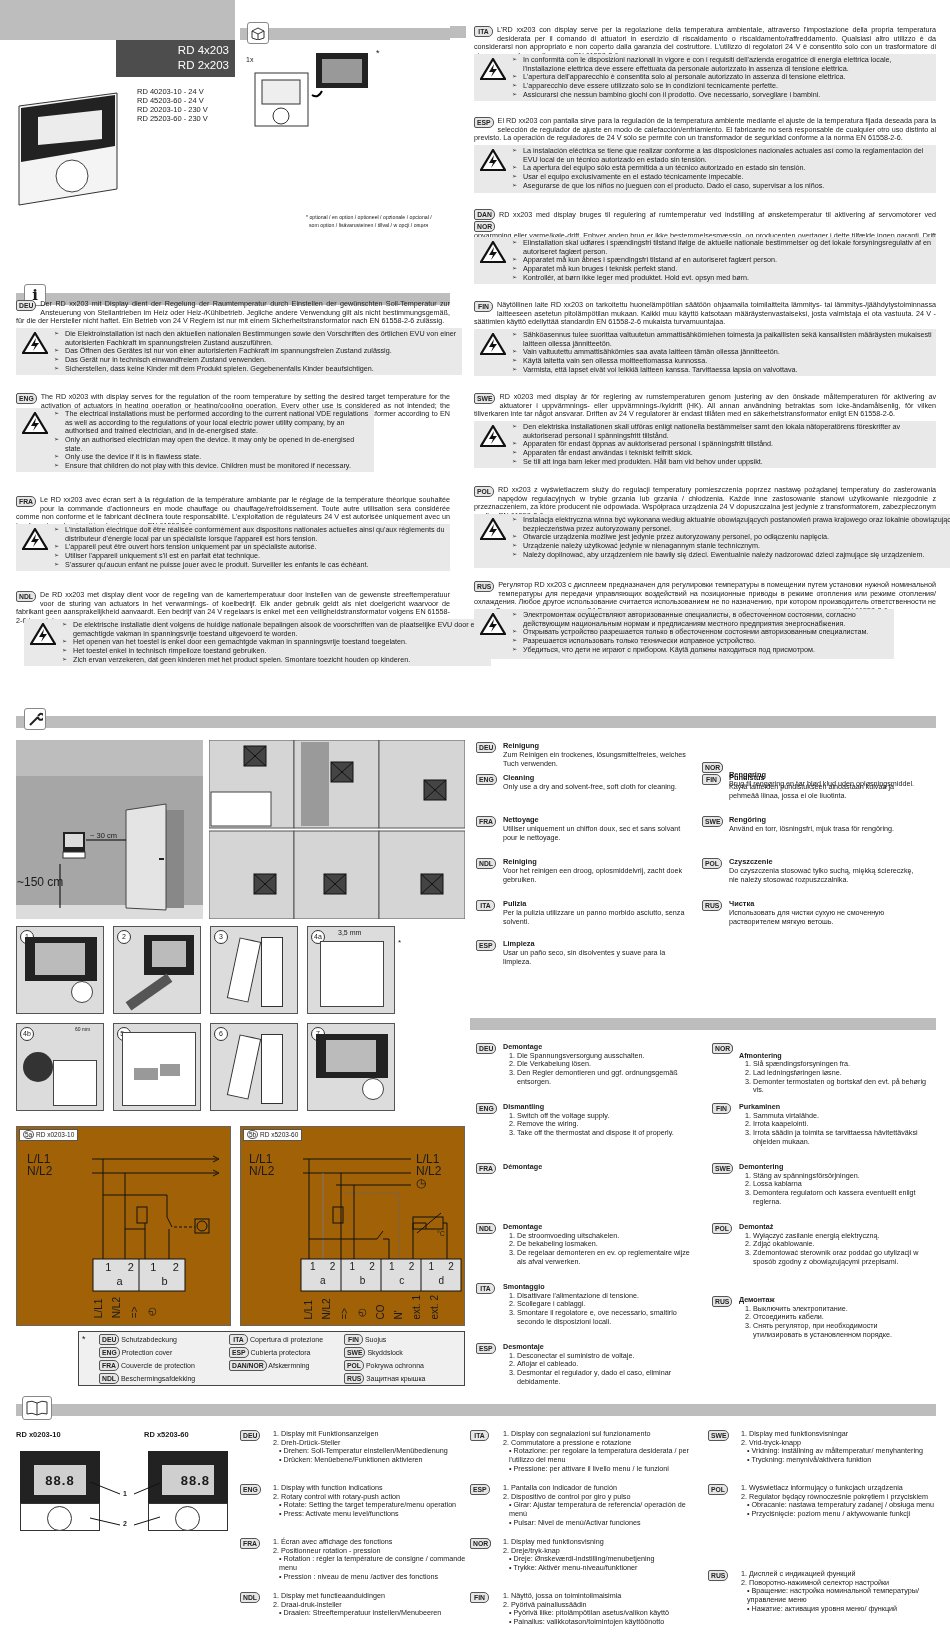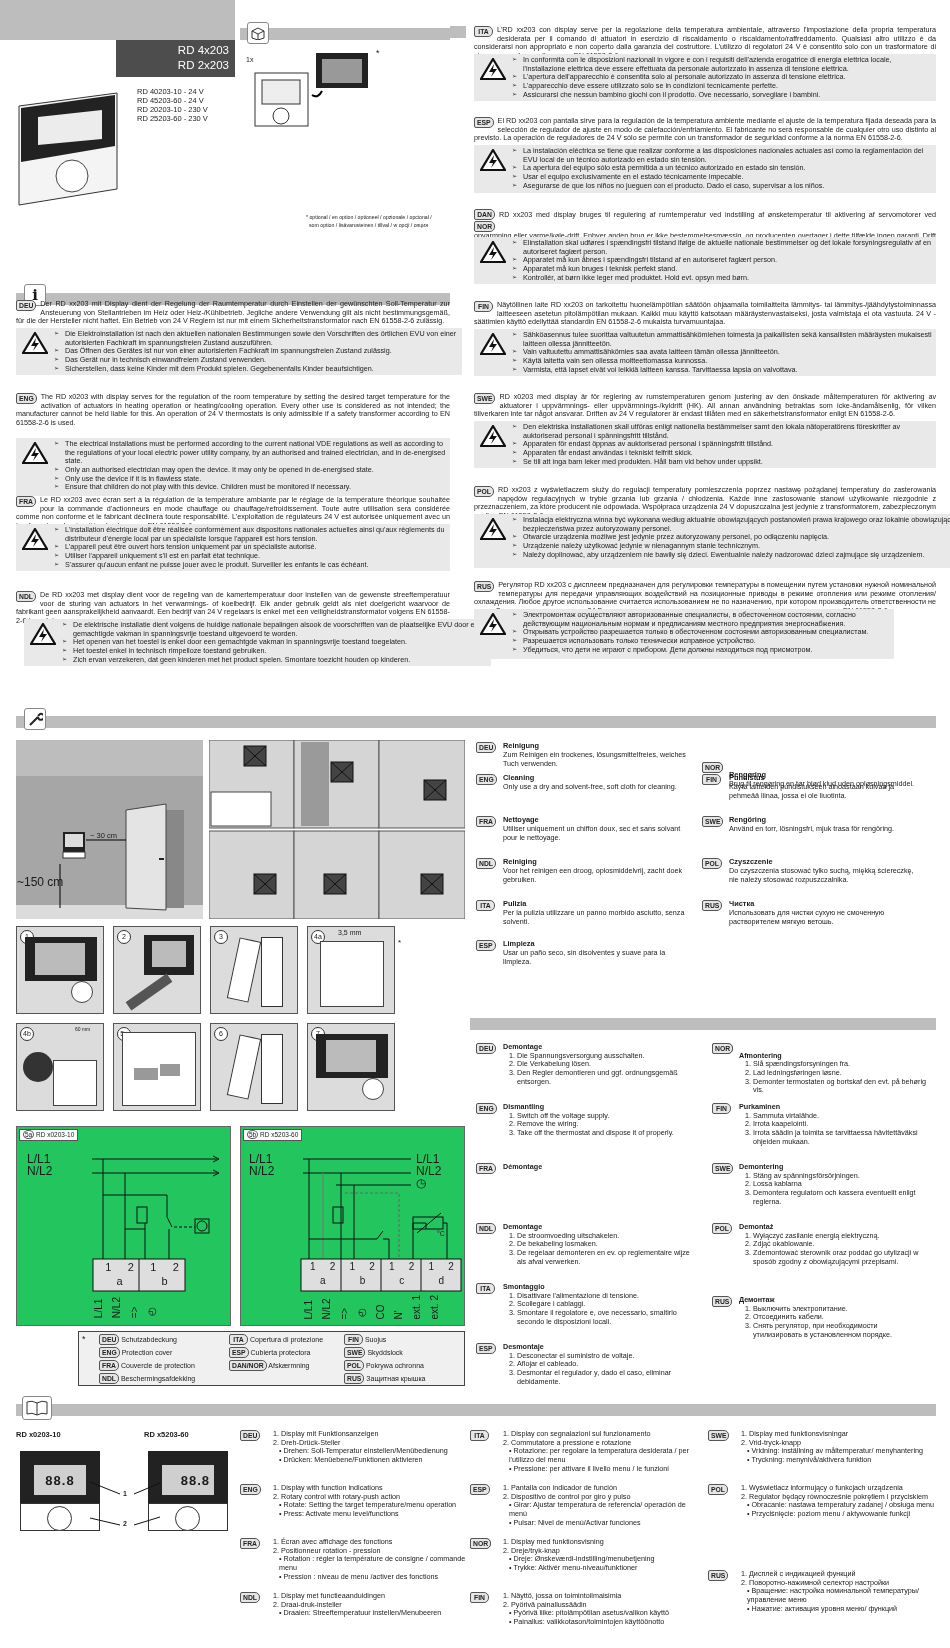--- a/index.html
+++ b/index.html
@@ -19,21 +19,21 @@
 .clean-item{position:absolute;width:215px}
 .clean-item .lang{position:absolute;left:0;top:0}
 .clean-item .body{margin-left:27px}
 .clean-item b{font-size:7.4px}
 ol{padding-left:14px}
 .dm-item{position:absolute;width:215px}
 .dm-item .lang{position:absolute;left:0;top:0}
 .dm-item .body{margin-left:27px}
 .num{position:absolute;width:14px;height:14px;border:1px solid #333;border-radius:50%;background:#fff;font-size:7px;display:flex;align-items:center;justify-content:center;left:3px;top:3px}
 .step{position:absolute;border:1px solid #555;background:#dcdcdc;width:88px;height:88px}
-.wire{position:absolute;border:1px solid #666;background:#22c55e}
+.wire{position:absolute;border:1px solid #666;background:#a16207}
 .legend{position:absolute;border:1px solid #444;background:#f0f0f0}
 .op-item{position:absolute;width:230px}
 .op-item .lang,.op-item .langstack{position:absolute;left:0;top:0}
 .op-item .body{margin-left:27px}
 .sub{padding-left:12px}
 </style>
 </head>
 <body>
 
 <div class="abs" style="left:0;top:0;width:235px;height:40px;background:#bdbdbd"></div>
@@ -89,21 +89,21 @@
       <path d="M14 6 L9 14 L13 14 L11 19 L17 11 L13 11 Z" fill="#111"></path>
     </svg>
     <ul>
       <li>Die Elektroinstallation ist nach den aktuellen nationalen Bestimmungen sowie den Vorschriften des örtlichen EVU von einer autorisierten Fachkraft im spannungsfreien Zustand auszuführen.</li>
       <li>Das Öffnen des Gerätes ist nur von einer autorisierten Fachkraft im spannungsfreien Zustand zulässig.</li>
       <li>Das Gerät nur in technisch einwandfreiem Zustand verwenden.</li>
       <li>Sicherstellen, dass keine Kinder mit dem Produkt spielen. Gegebenenfalls Kinder beaufsichtigen.</li>
     </ul>
   </div>
 <div class="para" style="left:16px;top:393px;width:434px"><span class="lang">ENG</span><span>The RD x0203 with display serves for the regulation of the room temperature by setting the desired target temperature for the activation of actuators in heating operation or heating/cooling operation. Every other use is considered as not intended; the manufacturer cannot be held liable for this. An operation of 24 V thermostats is only admissible if a safety transformer according to EN 61558-2-6 is used.</span></div>
-<div class="warn" style="left:16px;top:438px;width:434px;min-height:58px">
+<div class="warn" style="left:16px;top:408px;width:358px;min-height:58px">
     <svg class="warnicon" viewBox="0 0 26 22">
       <polygon points="13,1 25,21 1,21" fill="#fff" stroke="#111" stroke-width="2.2"></polygon>
       <path d="M14 6 L9 14 L13 14 L11 19 L17 11 L13 11 Z" fill="#111"></path>
     </svg>
     <ul>
       <li>The electrical installations must be performed according to the current national VDE regulations as well as according to the regulations of your local electric power utility company, by an authorised and trained electrician, and in de-energised state.</li>
       <li>Only an authorised electrician may open the device. It may only be opened in de-energised state.</li>
       <li>Only use the device if it is in flawless state.</li>
       <li>Ensure that children do not play with this device. Children must be monitored if necessary.</li>
     </ul>
@@ -218,21 +218,21 @@
 <div class="para" style="left:474px;top:581px;width:462px"><span class="lang">RUS</span><span>Регулятор RD xx203 с дисплеем предназначен для регулировки температуры в помещении путем установки нужной номинальной температуры для передачи управляющих воздействий на позиционные приводы в режиме отопления или режиме отопления/охлаждения. Любое другое использование считается использованием не по назначению, при котором производитель ответственности не несет. Эксплуатация регуляторов 24 В допускается только с предохранительным трансформатором согласно EN 61558-2-6.</span></div>
 <div class="warn" style="left:474px;top:609px;width:420px;min-height:50px">
     <svg class="warnicon" viewBox="0 0 26 22">
       <polygon points="13,1 25,21 1,21" fill="#fff" stroke="#111" stroke-width="2.2"></polygon>
       <path d="M14 6 L9 14 L13 14 L11 19 L17 11 L13 11 Z" fill="#111"></path>
     </svg>
     <ul>
       <li>Электромонтаж осуществляют авторизованные специалисты, в обесточенном состоянии, согласно действующим национальным нормам и предписаниям местного предприятия энергоснабжения.</li>
       <li>Открывать устройство разрешается только в обесточенном состоянии авторизованным специалистам.</li>
       <li>Разрешается использовать только технически исправное устройство.</li>
-      <li>Убедиться, что дети не играют с прибором. Дети должны находиться под присмотром.</li>
+      <li>Убедиться, что дети не играют с прибором. Käytä должны находиться под присмотром.</li>
     </ul>
   </div>
 <div id="iu-right"></div>
 
 <div class="graybar" style="left:16px;top:716px;width:920px"></div>
 <div class="iconbox" style="left:24px;top:708px">
   <svg width="16" height="16">
       <path d="M3 14 L11 6 M11 6 a3 3 0 1 0 2 -3 l-2 2" fill="none" stroke="#222" stroke-width="2"></path>
     </svg>
 </div>

